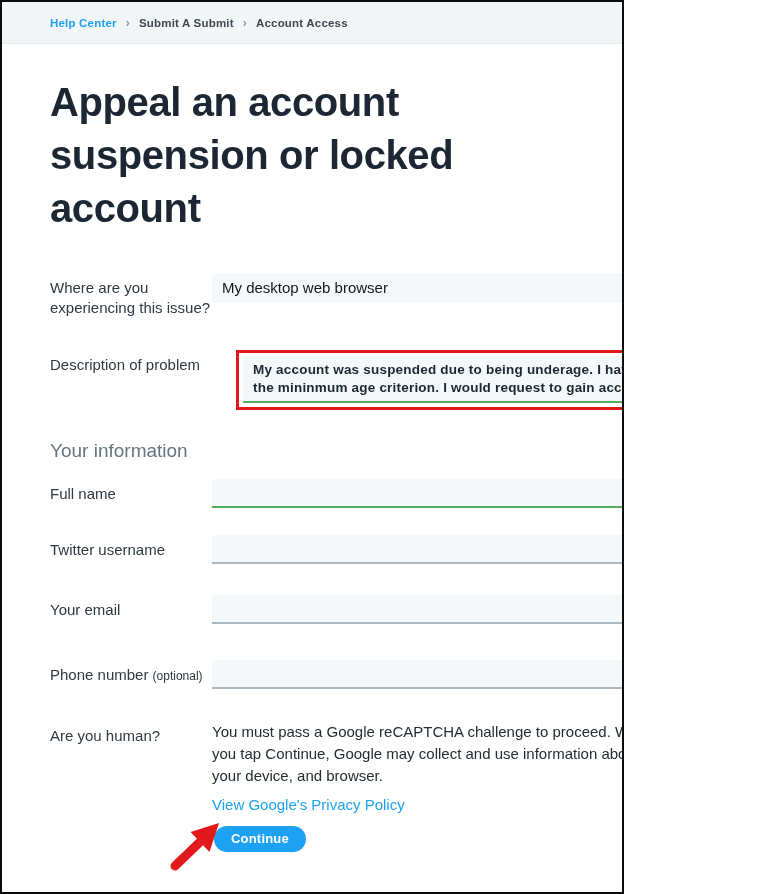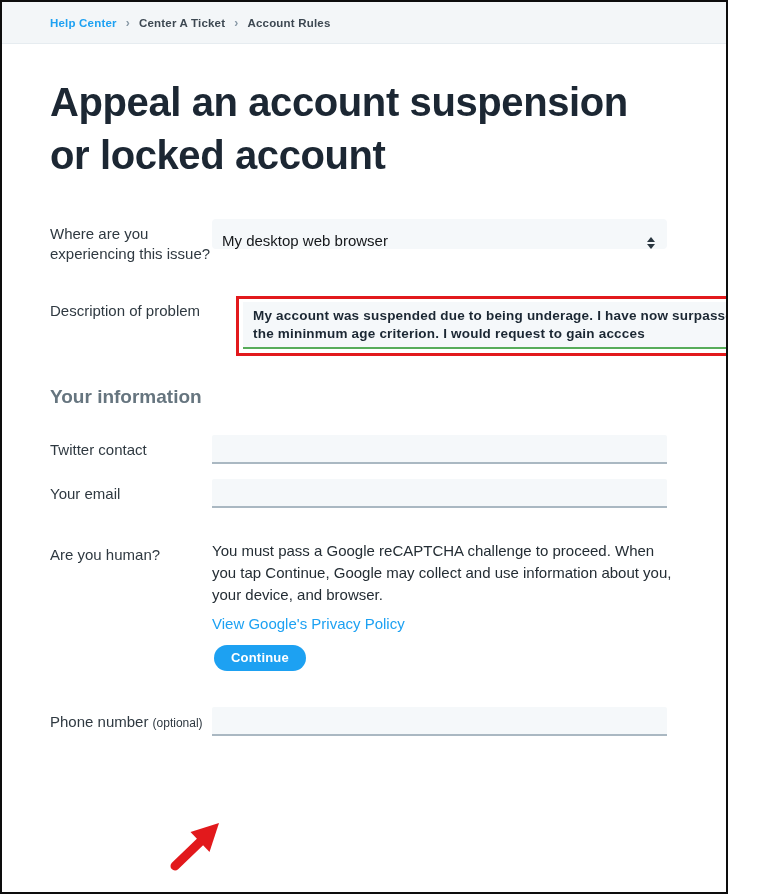--- a/index.html
+++ b/index.html
@@ -1,21 +1,21 @@
 <!DOCTYPE html>
 <html><head>
 <meta charset="utf-8">
 <style>
   * { margin:0; padding:0; box-sizing:border-box; }
   html,body { background:#ffffff; }
   body { font-family:"Liberation Sans","DejaVu Sans",sans-serif; }
 
   .page {
     position:relative;
-    width:728px; height:894px;
+    width:624px; height:894px;
     border:2px solid #0d0d0d;
     background:#ffffff;
     overflow:hidden;
   }
 
   
   .crumb-bar {
     height:42px;
     background:#f3f6f8;
     border-bottom:1px solid #e6ecf0;
@@ -46,21 +46,21 @@
   }
   .label-suffix { font-size:12px; color:#2f3941; }
   .form-field { flex:1; }
 
   
   .row-where { margin-top:37px; }
   .select-box {
     width:455px; height:30px;
     background:#f5f8fa;
     border-radius:4px;
-    display:flex; align-items:flex-end;
+    display:flex; align-items:center;
     padding:0 10px;
     font-size:15px; color:#14171a;
     cursor:pointer;
   }
   .select-value { flex:1; }
   .spinner { display:flex; flex-direction:column; align-items:center; gap:2px; padding-right:2px; }
   .tri-up { width:0; height:0; border-left:4px solid transparent; border-right:4px solid transparent; border-bottom:5px solid #2a3740; }
   .tri-down { width:0; height:0; border-left:4px solid transparent; border-right:4px solid transparent; border-top:5px solid #2a3740; }
 
   
@@ -99,28 +99,28 @@
   .helper {
     margin-top:6px;
     width:462px;
     font-size:12.5px; line-height:17.5px;
     color:#9ba8b2;
   }
 
   
   .section-title {
     margin-top:30px; margin-left:0;
-    font-size:19px; font-weight:700;
+    font-size:19px; font-weight:400;
     color:#66757f;
   }
 
   
   .row-fullname { margin-top:17px; }
   .row-username { margin-top:27px; }
-  .row-email    { margin-top:15px; }
+  .row-email    { margin-top:31px; }
   .row-phone    { margin-top:36px; }
   .text-input {
     width:455px; height:29px;
     background:#f5f8fa;
     border:none;
     border-bottom:2px solid #aab8c2;
     border-radius:2px 2px 0 0;
     outline:none;
     padding:0 10px;
     font-family:"Liberation Sans","DejaVu Sans",sans-serif;
@@ -162,23 +162,23 @@
   }
 </style>
 </head>
 <body>
 
 <div class="page">
 
   <div class="crumb-bar">
     <span class="crumb-link">Help Center</span>
     <span class="crumb-sep">›</span>
-    <span class="crumb-static">Center A Ticket</span>
+    <span class="crumb-static">Submit A Submit</span>
     <span class="crumb-sep">›</span>
-    <span class="crumb-static">Account Rules</span>
+    <span class="crumb-static">Account Access</span>
   </div>
 
   <div class="content">
 
     <h1 class="page-title">Appeal an account suspension or locked account</h1>
 
     <div class="form-row row-where">
       <div class="form-label">Where are you experiencing this issue?</div>
       <div class="form-field">
         <div class="select-box">
@@ -198,55 +198,61 @@
           <div class="desc-textarea">
             <textarea spellcheck="false" style="">My account was suspended due to being underage. I have now surpassed the mininmum age criterion. I would request to gain accces</textarea>
             <span class="resize-grip"></span>
           </div>
         </div>
       </div>
     </div>
 
     <h2 class="section-title">Your information</h2>
 
+    <div class="form-row row-fullname">
+      <div class="form-label">Full name</div>
+      <div class="form-field">
+        <input class="text-input input-green" type="text" value="" style="">
+      </div>
+    </div>
 
     <div class="form-row row-username">
-      <div class="form-label">Twitter contact</div>
+      <div class="form-label">Twitter username</div>
       <div class="form-field">
         <input class="text-input" type="text" value="" style="">
       </div>
     </div>
 
     <div class="form-row row-email">
       <div class="form-label">Your email</div>
+      <div class="form-field">
+        <input class="text-input" type="text" value="" style="">
+      </div>
+    </div>
+
+    <div class="form-row row-phone">
+      <div class="form-label">
+        <span>Phone number</span>
+        <span class="label-suffix">(optional)</span>
+      </div>
       <div class="form-field">
         <input class="text-input" type="text" value="" style="">
       </div>
     </div>
 
     <div class="form-row row-human">
       <div class="form-label">Are you human?</div>
       <div class="form-field">
         <div class="human-text">You must pass a Google reCAPTCHA challenge to proceed. When you tap Continue, Google may collect and use information about you, your device, and browser.</div>
         <a class="privacy-link">View Google's Privacy Policy</a>
         <br>
         <button class="continue-btn">Continue</button>
       </div>
     </div>
 
-    <div class="form-row row-phone">
-      <div class="form-label">
-        <span>Phone number</span>
-        <span class="label-suffix">(optional)</span>
-      </div>
-      <div class="form-field">
-        <input class="text-input" type="text" value="" style="">
-      </div>
-    </div>
-
   </div>
 
   <svg class="arrow-overlay" viewBox="0 0 768 894" xmlns="http://www.w3.org/2000/svg">
     <line x1="173" y1="864" x2="199" y2="839" stroke="#e2191c" stroke-width="9" stroke-linecap="round"></line>
     <polygon points="217,821 207.5,850 188.5,830" fill="#e2191c"></polygon>
   </svg>
 
 </div>
 
 </body></html>

